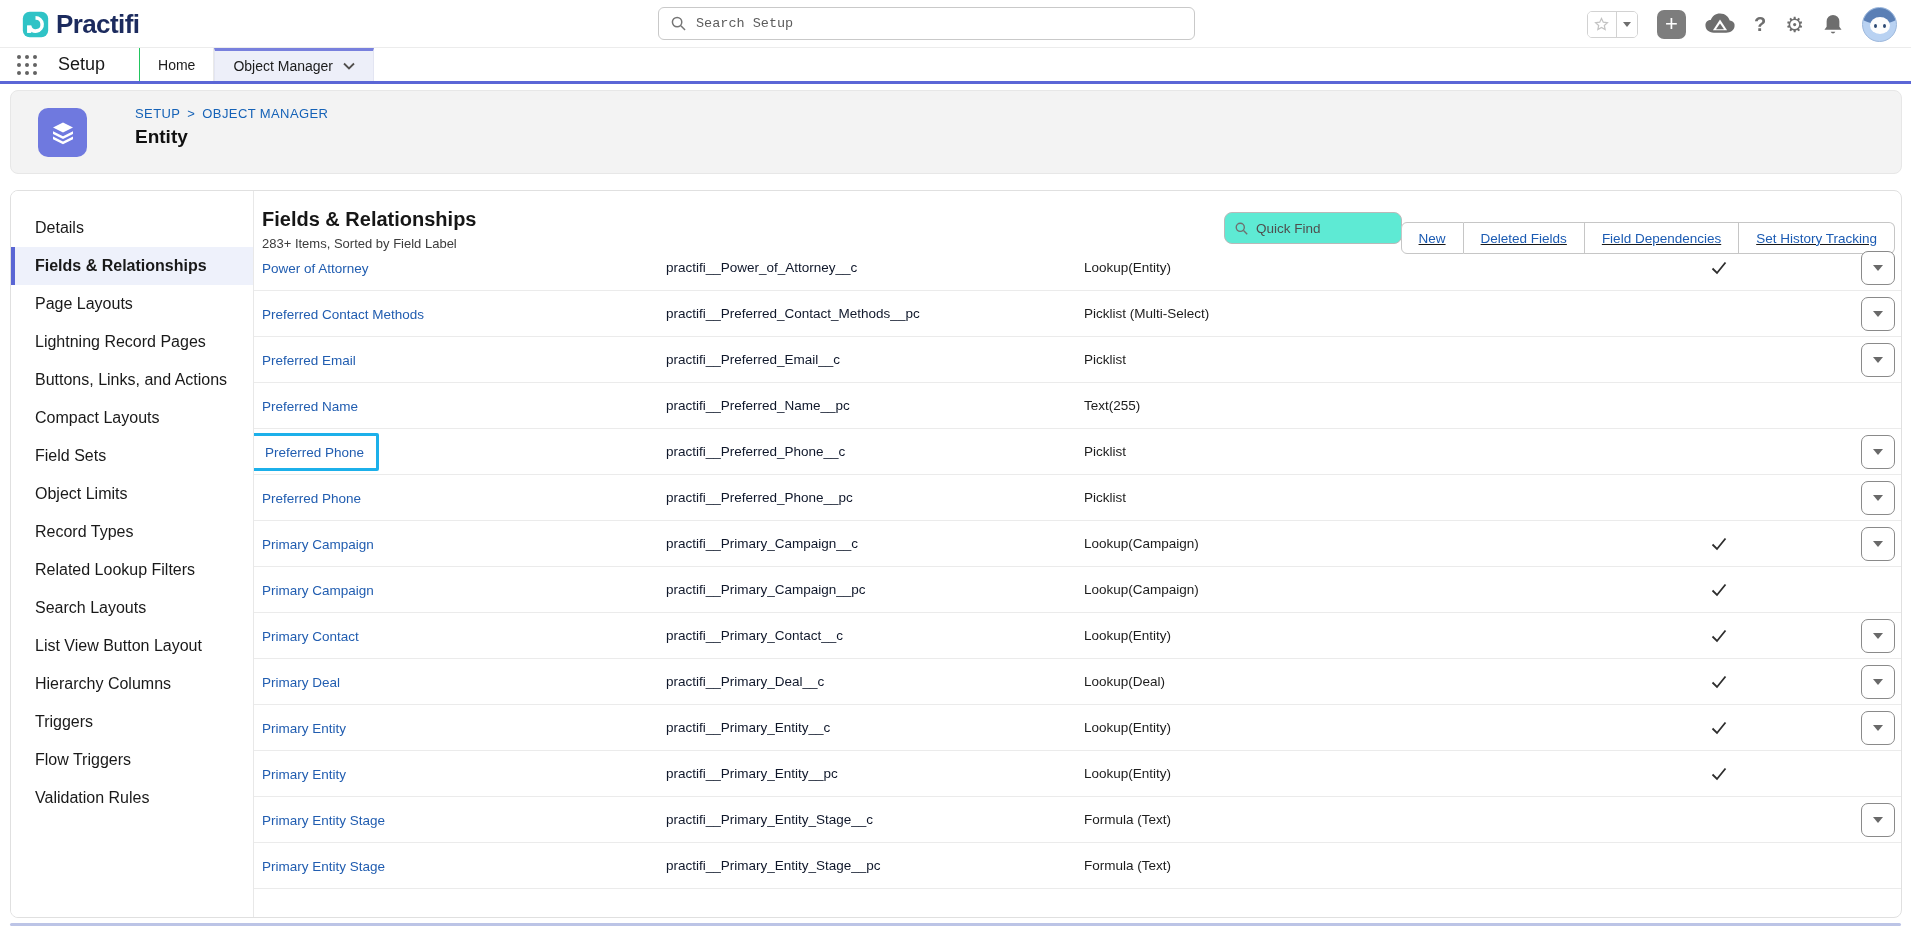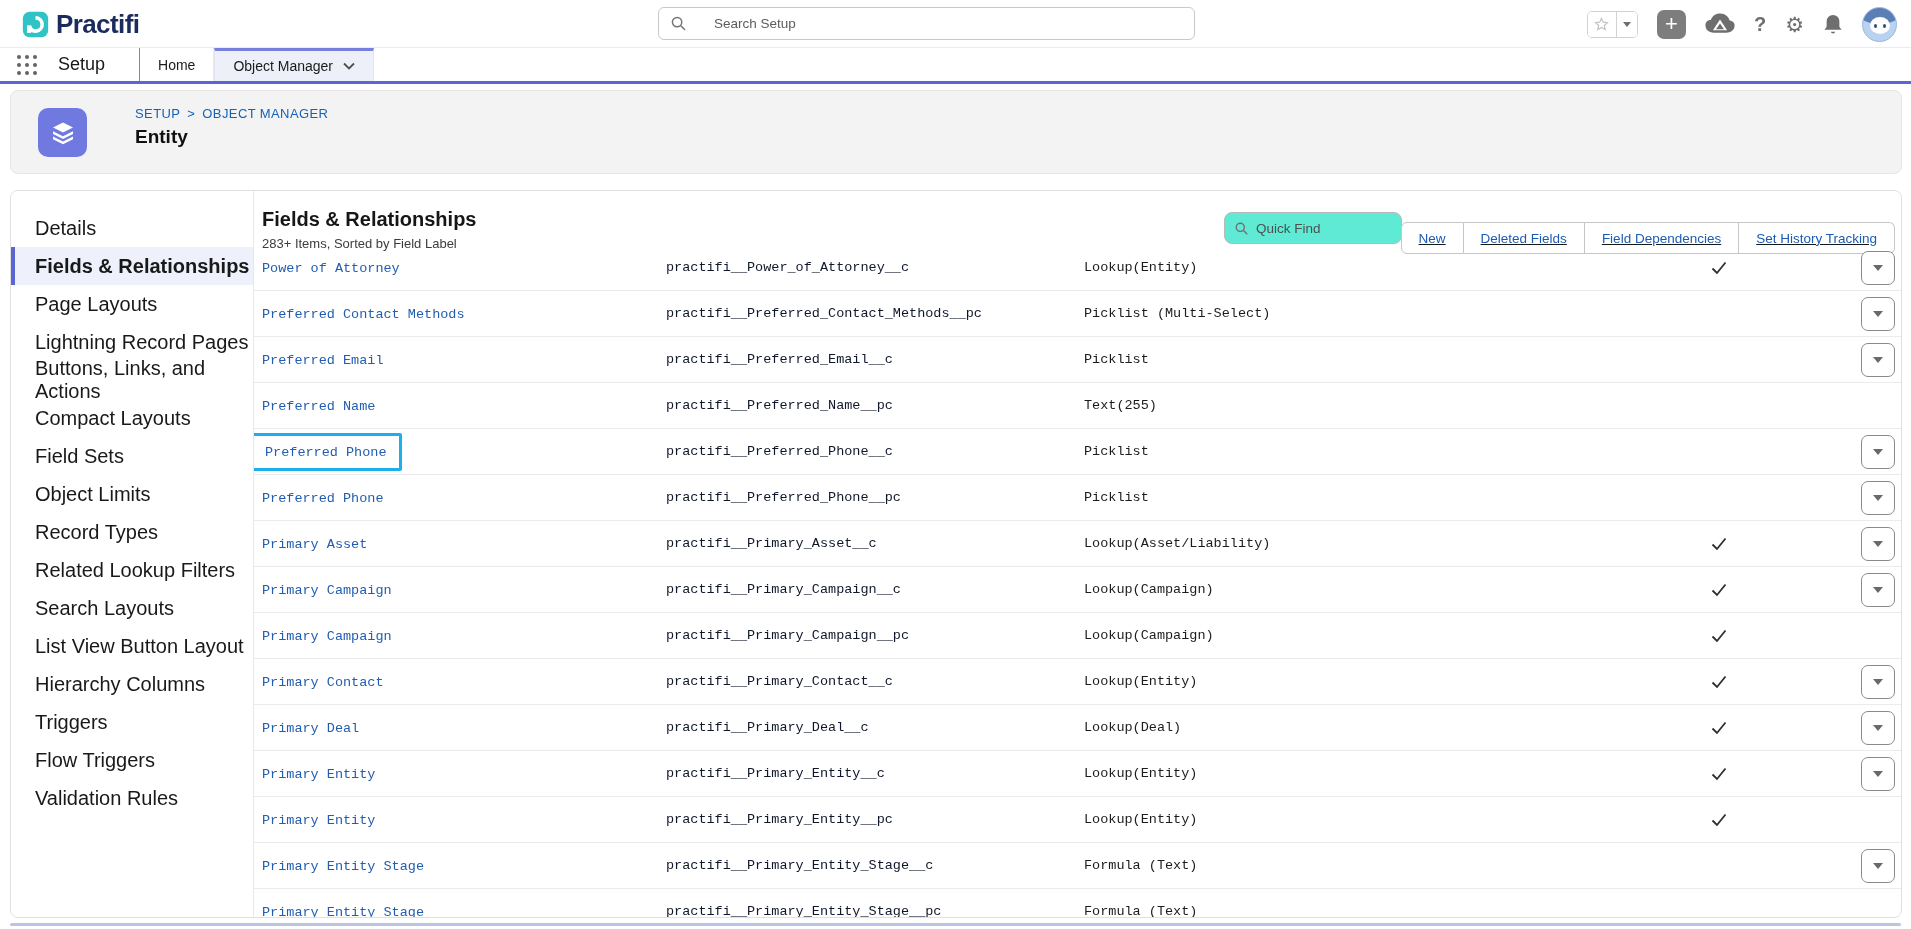--- a/index.html
+++ b/index.html
@@ -9,21 +9,21 @@
   
   .topbar { position:absolute; top:0; left:0; width:1911px; height:48px; background:#fff;
             border-bottom:1px solid #ececec; }
   .brand { position:absolute; left:22px; top:9px; display:flex; align-items:center; gap:7px; }
   .brand-mark { width:27px; height:27px; }
   .brand-word { font-size:26px; font-weight:800; color:#1c2b5e; letter-spacing:-0.6px; }
   .global-search { position:absolute; left:658px; top:7px; width:537px; height:33px;
                    border:1px solid #c9c9c9; border-radius:6px; background:#fff;
                    display:flex; align-items:center; padding:0 12px; gap:10px; }
   .global-search input { border:none; outline:none; flex:1; font-size:13.5px; color:#ef4444;
-                         font-family:Liberation Sans, sans-serif; background:transparent;margin-left:18px; }
+                         font-family:Liberation Mono, monospace; background:transparent; }
   .global-search input::placeholder { color:#5c5c5c; }
   .top-icons { position:absolute; right:14px; top:0; height:48px; display:flex; align-items:center; gap:19px; }
   .fav-group { display:flex; height:27px; border:1px solid #d2d2d2; border-radius:5px; overflow:hidden; }
   .fav-star { width:28px; display:flex; align-items:center; justify-content:center; background:#fff; }
   .fav-caret { width:21px; display:flex; align-items:center; justify-content:center;
                border-left:1px solid #d2d2d2; background:#fff; }
   .tri-down { width:0; height:0; border-left:4px solid transparent; border-right:4px solid transparent;
               border-top:5px solid #6e6e6e; }
   .plus-btn { width:29px; height:29px; border-radius:7px; background:#7d7d7d; color:#fff;
               display:flex; align-items:center; justify-content:center; font-size:22px; font-weight:400; line-height:1; }
@@ -55,40 +55,40 @@
   .ph-text { position:absolute; left:124px; top:15px; display:flex; flex-direction:column; gap:5px; }
   .breadcrumb { font-size:13px; font-weight:500; color:#1562b7; letter-spacing:0.4px; display:flex; gap:7px; }
   .breadcrumb a { color:#1562b7; text-decoration:none; }
   .page-title { font-size:19px; font-weight:700; color:#101010; }
 
   
   .main-card { position:absolute; top:190px; left:10px; width:1892px; height:728px; background:#fff;
                border:1px solid #e0e0e0; border-radius:8px; overflow:hidden; }
   .side { position:absolute; top:0; left:0; bottom:0; width:243px; border-right:1px solid #e8e8e8;
           padding-top:18px; background:#fff; }
-  .side-item { height:38px; display:flex; align-items:center; padding-left:24px; font-size:20px;
+  .side-item { height:38px; display:flex; align-items:center; padding-left:24px; font-size:16px;
                color:#191919; cursor:pointer; }
   .side-item.active { background:#eef1fb; border-left:4px solid #5a66d4; padding-left:20px; font-weight:700; }
 
   .content { position:absolute; left:243px; top:0; right:0; bottom:0; }
   .list-head { position:absolute; left:8px; top:17px; }
   .list-title { font-size:20px; font-weight:700; color:#161616; }
   .list-sub { font-size:13px; color:#3c3c3c; margin-top:5px; }
   .quick-find { position:absolute; left:970px; top:21px; width:178px; height:32px; border:1px solid #b9b9b9;
                 border-radius:8px; display:flex; align-items:center; padding:0 10px; gap:8px; background:#5eead4; }
   .quick-find input { border:none; outline:none; flex:1; width:100%; font-size:13.5px; color:#181818;
                       font-family:inherit; background:transparent; }
   .quick-find input::placeholder { color:#4f4f4f; }
   .btn-group { position:absolute; right:6px; top:31px; display:flex;text-decoration:underline; }
   .btn { height:32px; background:#fff; border:1px solid #c6c6c6; border-left-width:0; color:#1b5bb3;
          font-size:13.5px; font-family:inherit; padding:0 17px; cursor:pointer; white-space:nowrap; }
   .btn:first-child { border-left-width:1px; border-radius:6px 0 0 6px; }
   .btn:last-child { border-radius:0 6px 6px 0; }
 
-  .rows-clip { position:absolute; left:0; right:0; top:60px; bottom:0; overflow:hidden;font-family:Liberation Mono, monospace; }
+  .rows-clip { position:absolute; left:0; right:0; top:60px; bottom:0; overflow:hidden; }
   .rows { margin-top:-6px; }
   .frow { height:46px; display:flex; align-items:center; border-bottom:1px solid #ebebeb;
           padding:0 6px 0 8px; }
   .c-label { width:404px; flex:0 0 404px; }
   .c-api   { width:418px; flex:0 0 418px; font-size:13.5px; color:#0f172a; }
   .c-type  { width:560px; flex:0 0 560px; font-size:13.5px; color:#1c1c1c; }
   .c-check { width:150px; flex:0 0 150px; display:flex; justify-content:center; }
   .c-flex  { flex:1; }
   .c-menu  { width:46px; flex:0 0 46px; display:flex; justify-content:flex-end; }
   .f-link { font-size:13.5px; color:#215db0; text-decoration:none; }
@@ -383,36 +383,20 @@
       </svg>
     </div>
     <div class="c-flex"></div>
     <div class="c-menu">
       <button class="menu-btn">
                 <i class="tri"></i>
               </button>
     </div>
   </div>
 
-  <div class="frow">
-    <div class="c-label"><a class="f-link" href="#">Primary Asset</a></div>
-    <div class="c-api">practifi__Primary_Asset__c</div>
-    <div class="c-type">Lookup(Asset/Liability)</div>
-    <div class="c-check">
-      <svg width="16" height="14" viewBox="0 0 16 14">
-        <path d="M1.5 7.5 L6 12 L14.5 1.5" fill="none" stroke="#2e2e2e" stroke-width="1.8"></path>
-      </svg>
-    </div>
-    <div class="c-flex"></div>
-    <div class="c-menu">
-      <button class="menu-btn">
-                <i class="tri"></i>
-              </button>
-    </div>
-  </div>
 
   <div class="frow">
     <div class="c-label"><a class="f-link" href="#">Primary Campaign</a></div>
     <div class="c-api">practifi__Primary_Campaign__c</div>
     <div class="c-type">Lookup(Campaign)</div>
     <div class="c-check">
       <svg width="16" height="14" viewBox="0 0 16 14">
         <path d="M1.5 7.5 L6 12 L14.5 1.5" fill="none" stroke="#2e2e2e" stroke-width="1.8"></path>
       </svg>
     </div>

